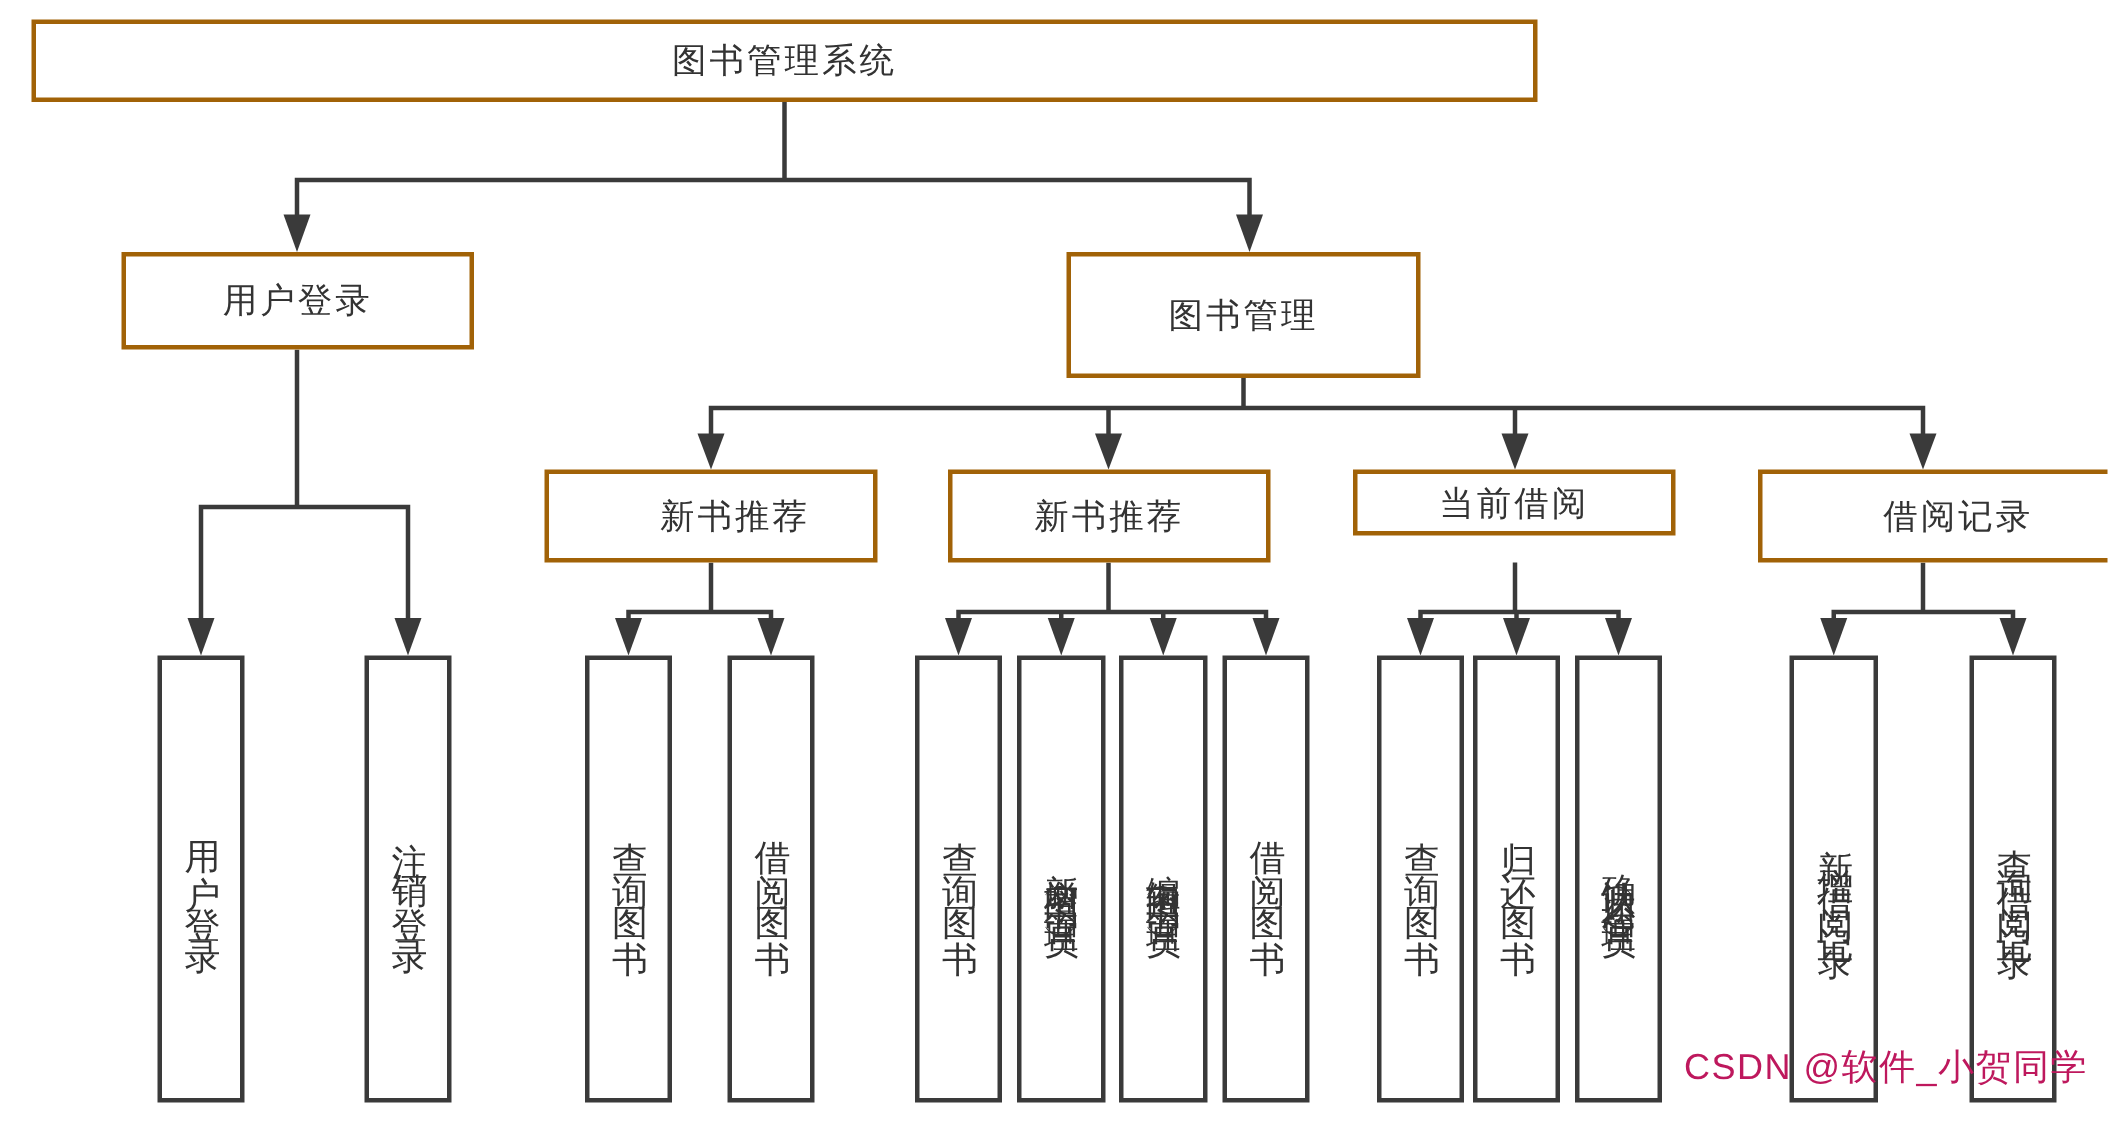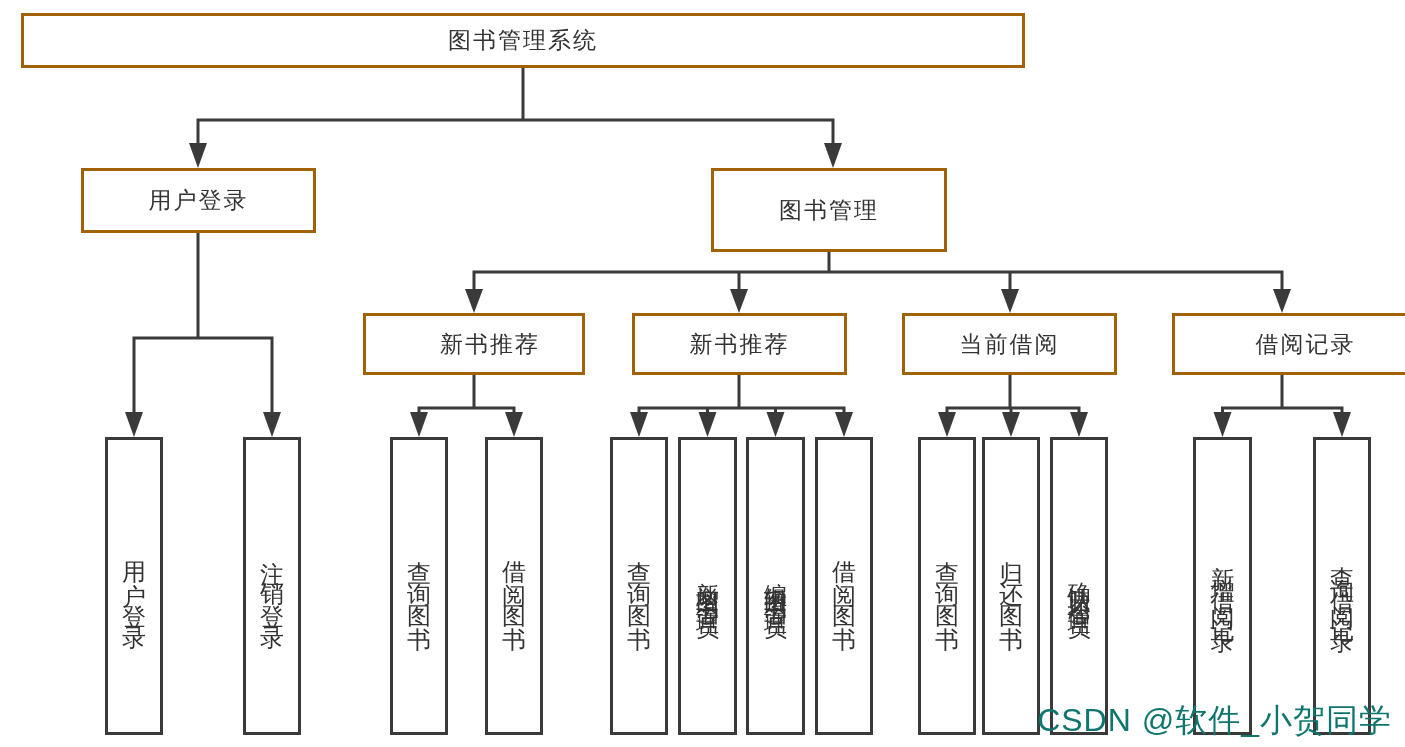--- a/index.html
+++ b/index.html
@@ -46,23 +46,23 @@
     font-size: 24px;
     color: #333333;
     line-height: 1;
   }
   .v-wide span { letter-spacing: 22px; }   
   .v-mid  span { letter-spacing: 13px; }   
   .v-long span { letter-spacing: 5px; font-size: 23px; } 
   .watermark {
     position: absolute;
     right: 13px;
-    bottom: 4px;
-    color: #0f766e;
-    font-size: 32px;
+    bottom: 20px;
+    color: #be185d;
+    font-size: 24px;
     letter-spacing: 1px;
     white-space: nowrap;
   }
 </style>
 </head>
 <body>
 
 <div class="canvas">
 
   <svg class="connectors" viewBox="0 0 1405 747" xmlns="http://www.w3.org/2000/svg">
@@ -130,21 +130,21 @@
   <div class="hbox" style="left:711px; top:168px; width:236px; height:84px;">
     <span>图书管理</span>
   </div>
 
   <div class="hbox" style="left:363px; top:313px; width:222px; height:62px;padding-left:32px;">
     <span>新书推荐</span>
   </div>
   <div class="hbox" style="left:632px; top:313px; width:215px; height:62px;">
     <span>新书推荐</span>
   </div>
-  <div class="hbox" style="left:902px; top:313px; width:215px; height:62px;">
+  <div class="hbox" style="left:902px; top:313px; width:215px; height:44px;">
     <span>当前借阅</span>
   </div>
   <div class="hbox" style="left:1172px; top:313px; width:267px; height:62px;">
     <span>借阅记录</span>
   </div>
 
   <div class="vbox v-wide" style="left:105px; width:58px;">
     <span>用户登录</span>
   </div>
   <div class="vbox v-wide" style="left:243px; width:58px;">

